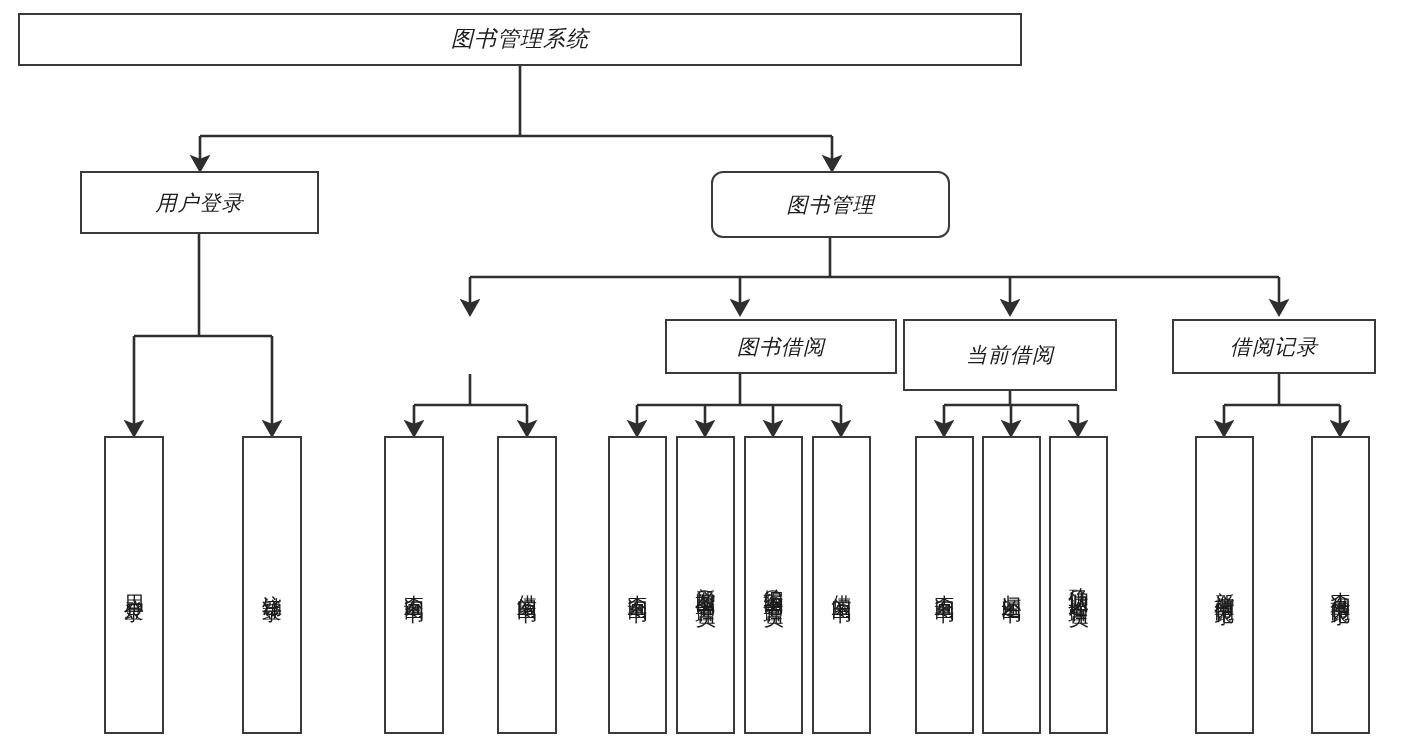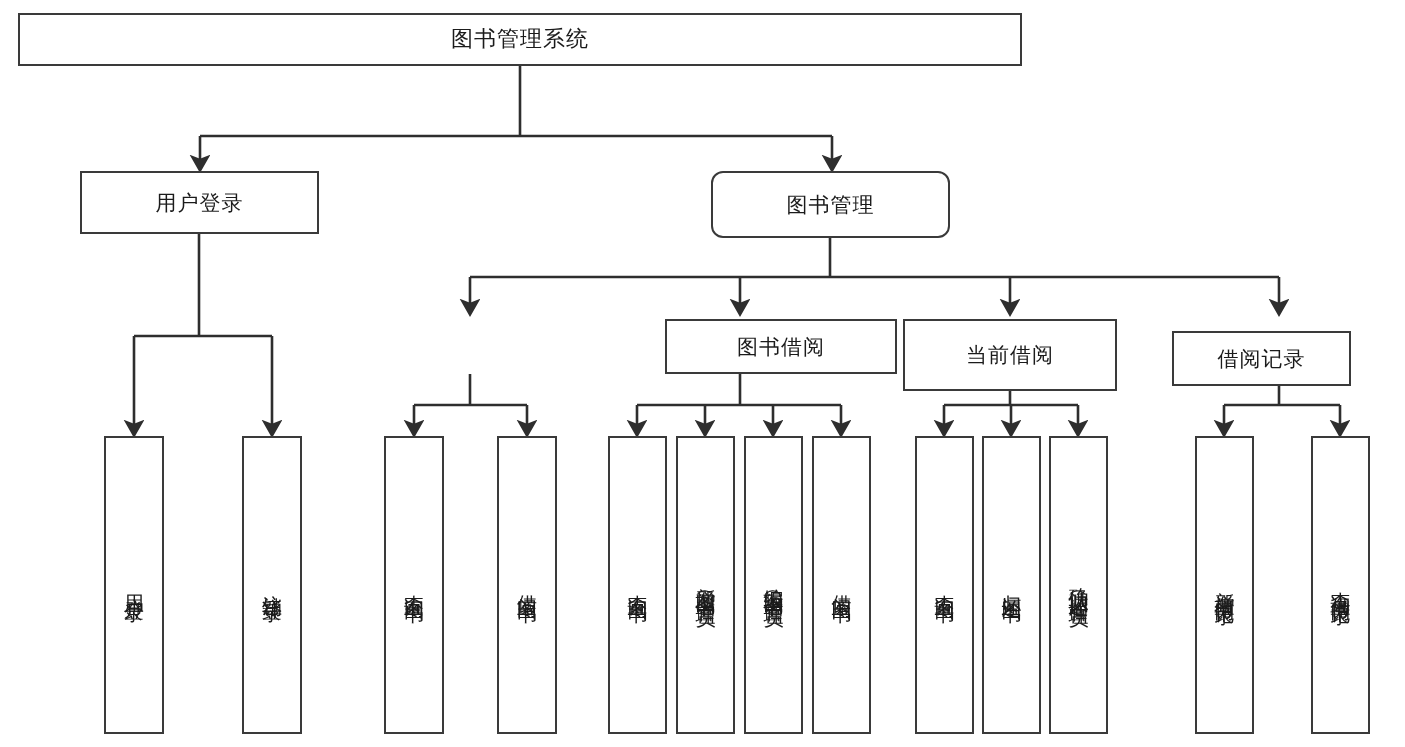--- a/index.html
+++ b/index.html
@@ -33,20 +33,21 @@
     border: 2.5px solid #3a3a3a;
     display: flex;
     align-items: center;
     justify-content: center;
     color: #1b1b1b;
   }
   .node.horiz {
     font-size: 21px;
     letter-spacing: 1px;
     line-height: 1.2;
+    font-style: italic;
   }
   .node.root {
     font-size: 22px;
   }
   .node.leaf {
     font-size: 20px;
     padding: 10px 2px;
     align-items: center;
     justify-content: center;
   }
@@ -133,21 +134,21 @@
   <div class="node horiz" style="left:711px; top:171px; width:239px; height:67px;border-radius:12px;">
     <span>图书管理</span>
   </div>
 
   <div class="node horiz" style="left:633px; top:319px; width:232px; height:55px;margin-left:32px;">
     <span>图书借阅</span>
   </div>
   <div class="node horiz" style="left:903px; top:319px; width:214px; height:72px;align-items:center;">
     <span>当前借阅</span>
   </div>
-  <div class="node horiz" style="left:1172px; top:331px; width:179px; height:55px;">
+  <div class="node horiz" style="left:1172px; top:319px; width:204px; height:55px;">
     <span>借阅记录</span>
   </div>
 
   <div class="node leaf" style="left:104px; top:436px; width:60px; height:298px;">
     <span class="vtext">用户登录</span>
   </div>
   <div class="node leaf" style="left:242px; top:436px; width:60px; height:298px;">
     <span class="vtext">注销登录</span>
   </div>
 

